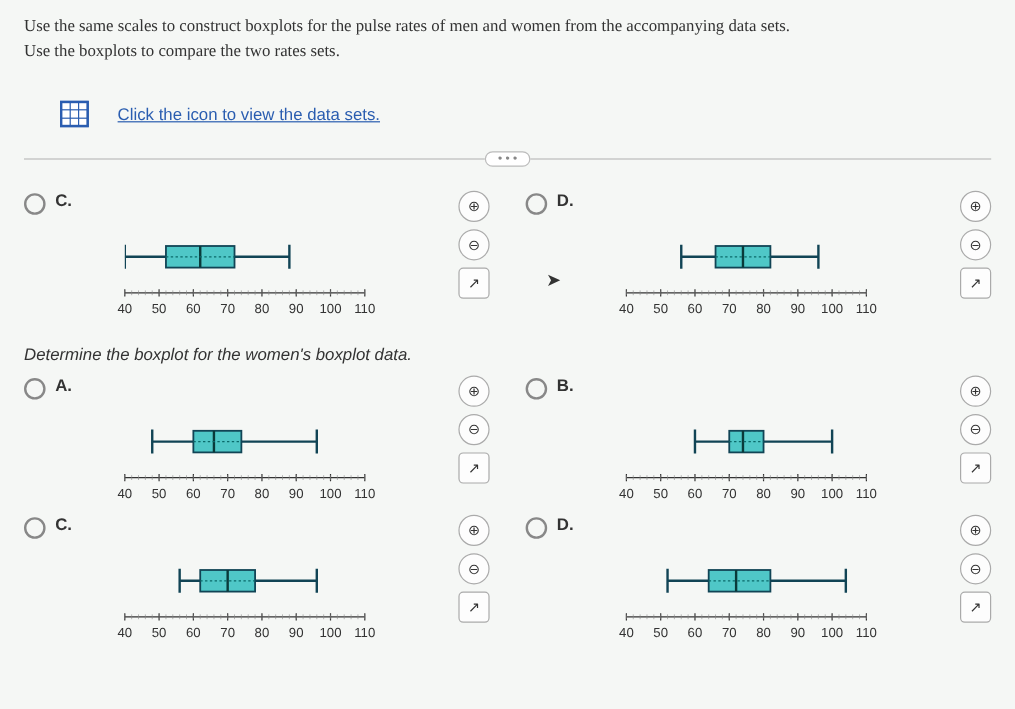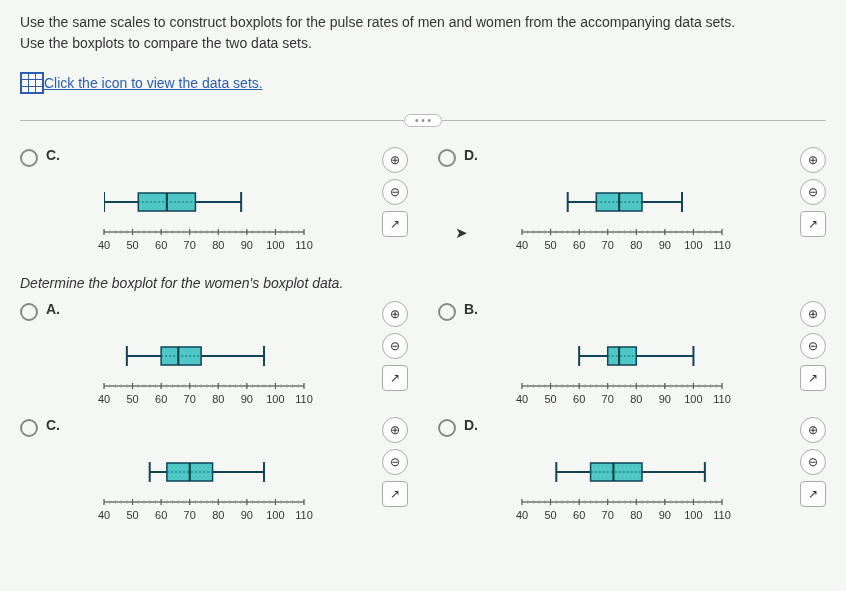--- a/index.html
+++ b/index.html
@@ -7,27 +7,29 @@
       padding: 12px 20px;
       font-family: Arial, sans-serif;
       font-size: 14px;
       color: #333;
       background: #f5f7f5;
       width: 846px;
       box-sizing: border-box;
     }
     .question-text {
       line-height: 1.5;
-      margin-bottom: 18px;
+      margin-bottom: 30px;
+      font-family: Liberation Serif, serif;
     }
     .data-link {
       display: flex;
       align-items: center;
-      gap: 0;
+      gap: 24px;
       margin-bottom: 20px;
+      margin-left: 30px;
     }
     .grid-icon {
       width: 20px;
       height: 18px;
       border: 2px solid #2a5db0;
       display: grid;
       grid-template-columns: 1fr 1fr 1fr;
       grid-template-rows: 1fr 1fr 1fr;
       gap: 1px;
       background: #2a5db0;
@@ -98,21 +100,21 @@
     .boxplot-svg { width: 200px; height: 50px; display: block; margin: 30px 0 0 30px; }
     .axis-svg { width: 220px; height: 28px; display: block; margin: 0 0 0 20px; }
     .sub-prompt { margin: 12px 0 10px; font-style: italic; }
     .cursor { position: absolute; font-size: 15px; left: 455px; top: 224px; }
   </style>
 </head>
 <body>
 
 <div class="question-text">
   <span>Use the same scales to construct boxplots for the pulse rates of men and women from the accompanying data sets.</span><br>
-  <span>Use the boxplots to compare the two data sets.</span>
+  <span>Use the boxplots to compare the two rates sets.</span>
 </div>
 
 <div class="data-link">
   <div class="grid-icon">
     <span></span>
       <span></span>
       <span></span>
       <span></span>
       <span></span>
       <span></span>

